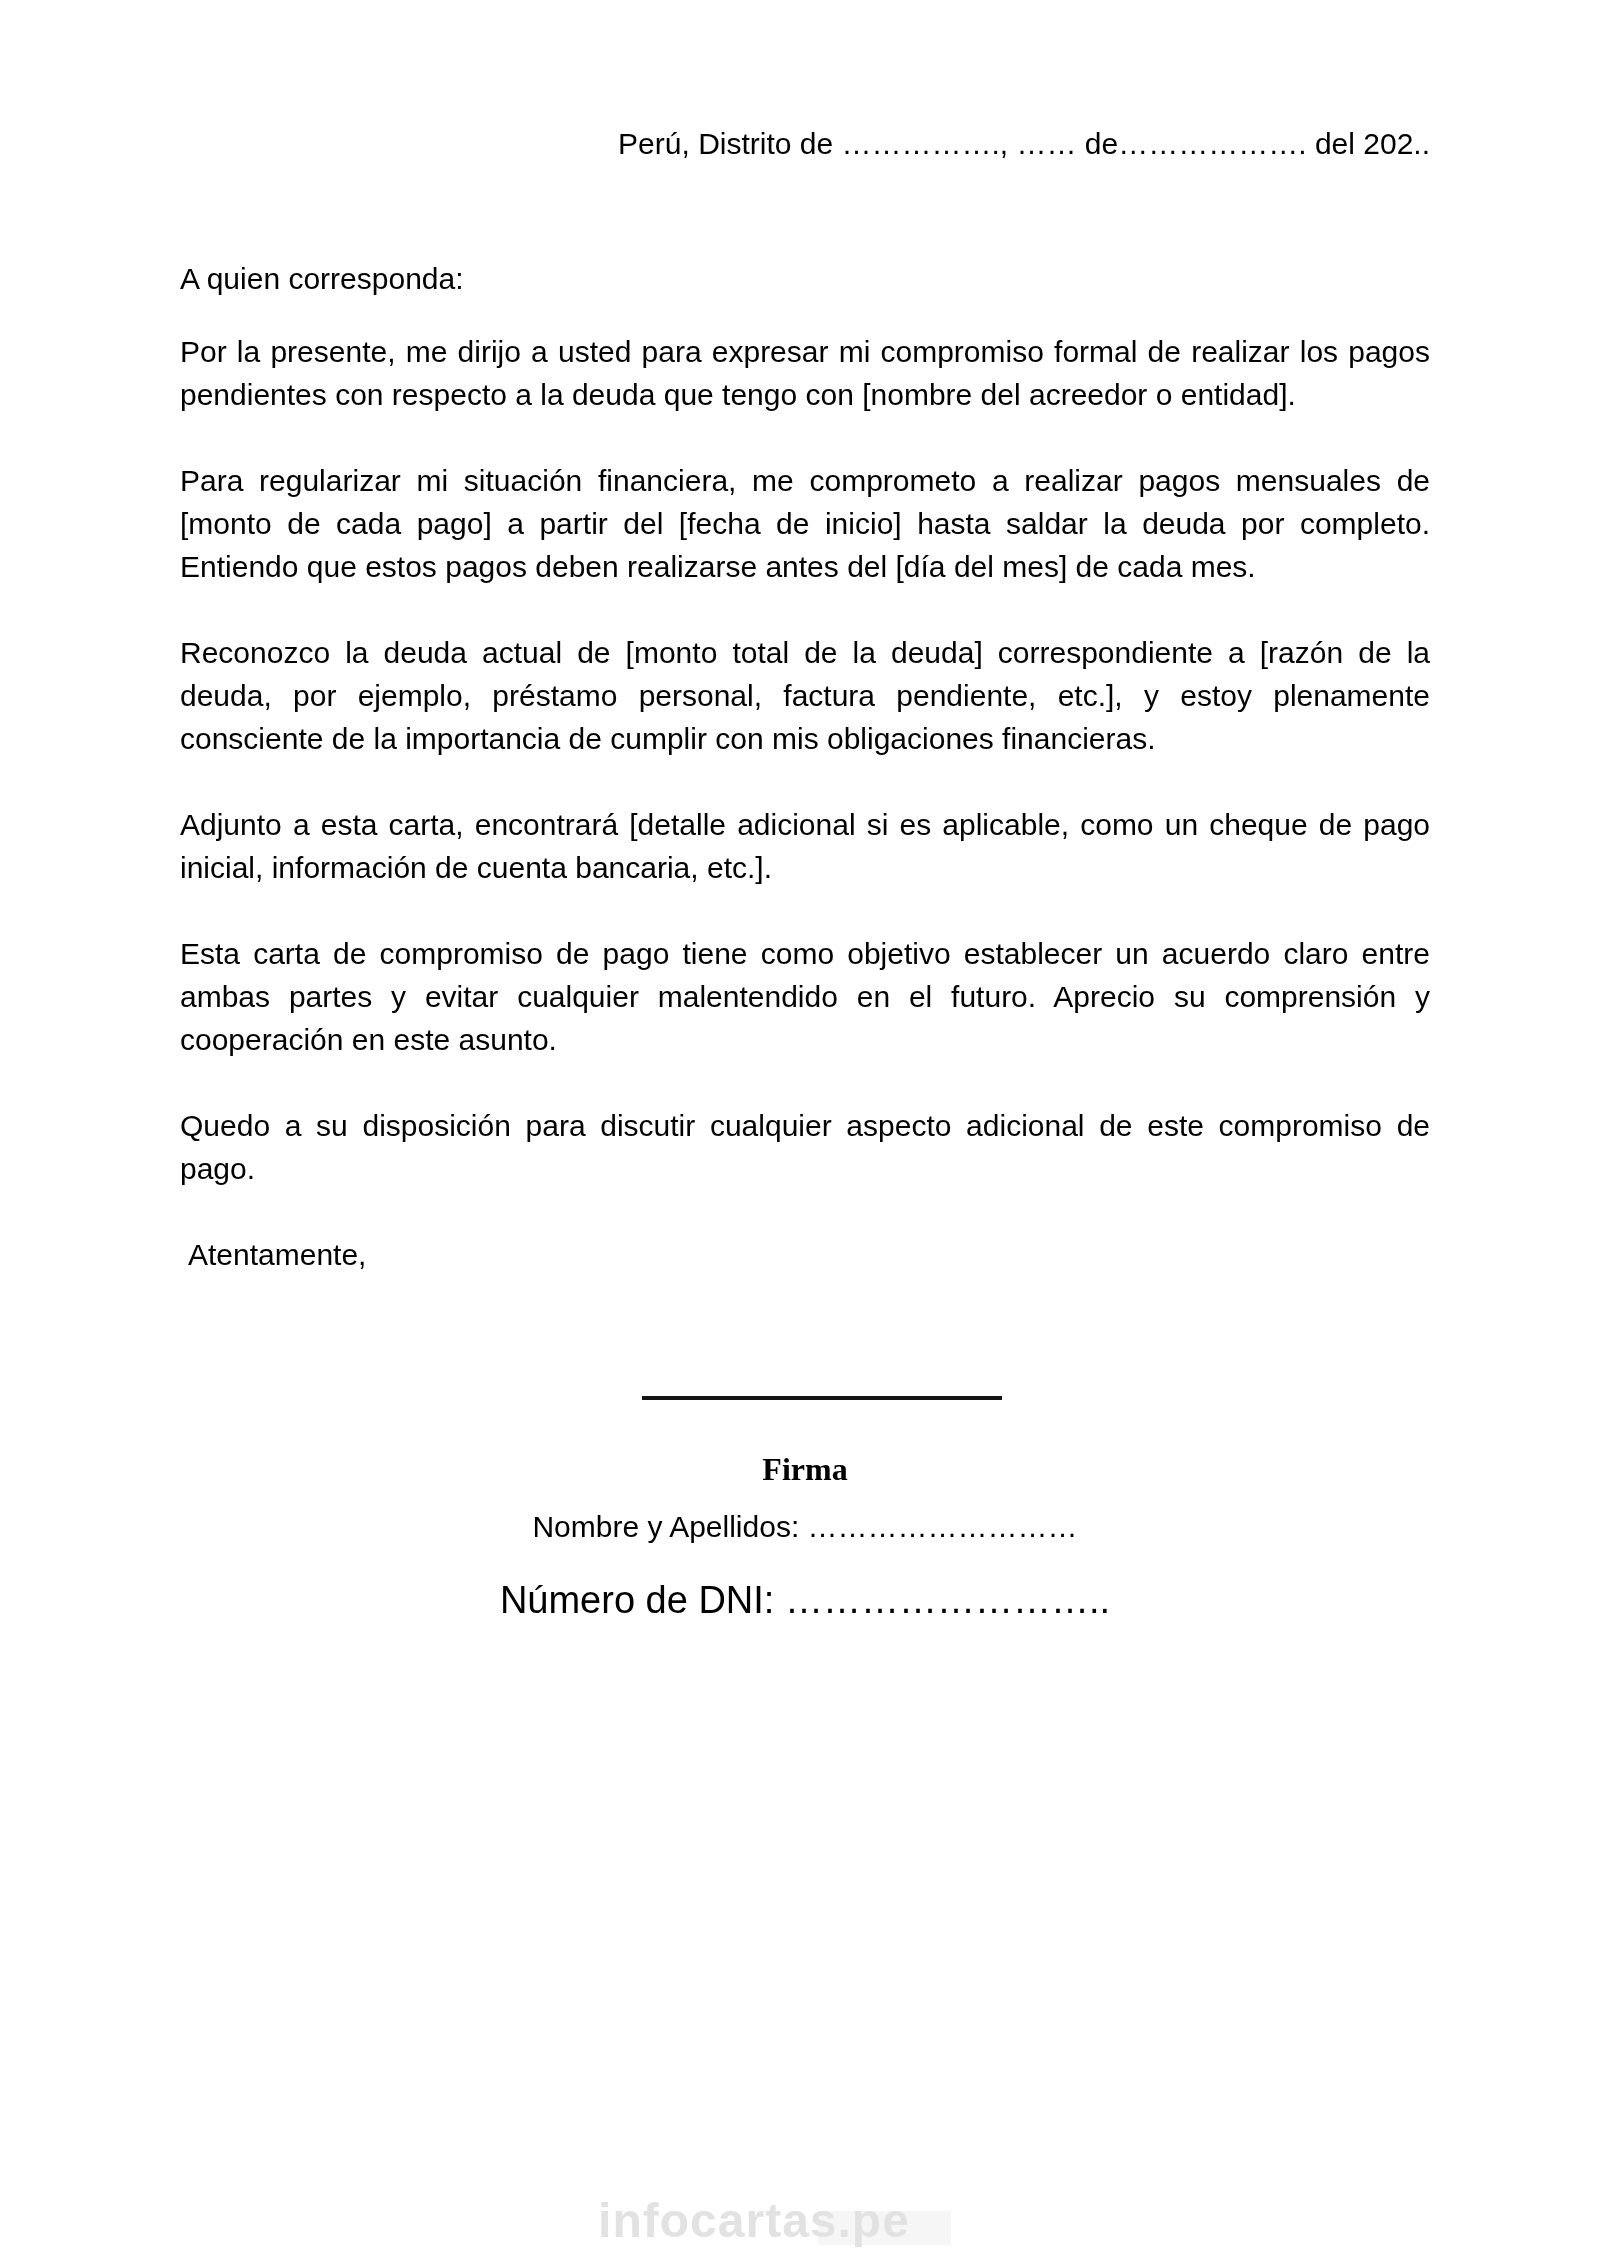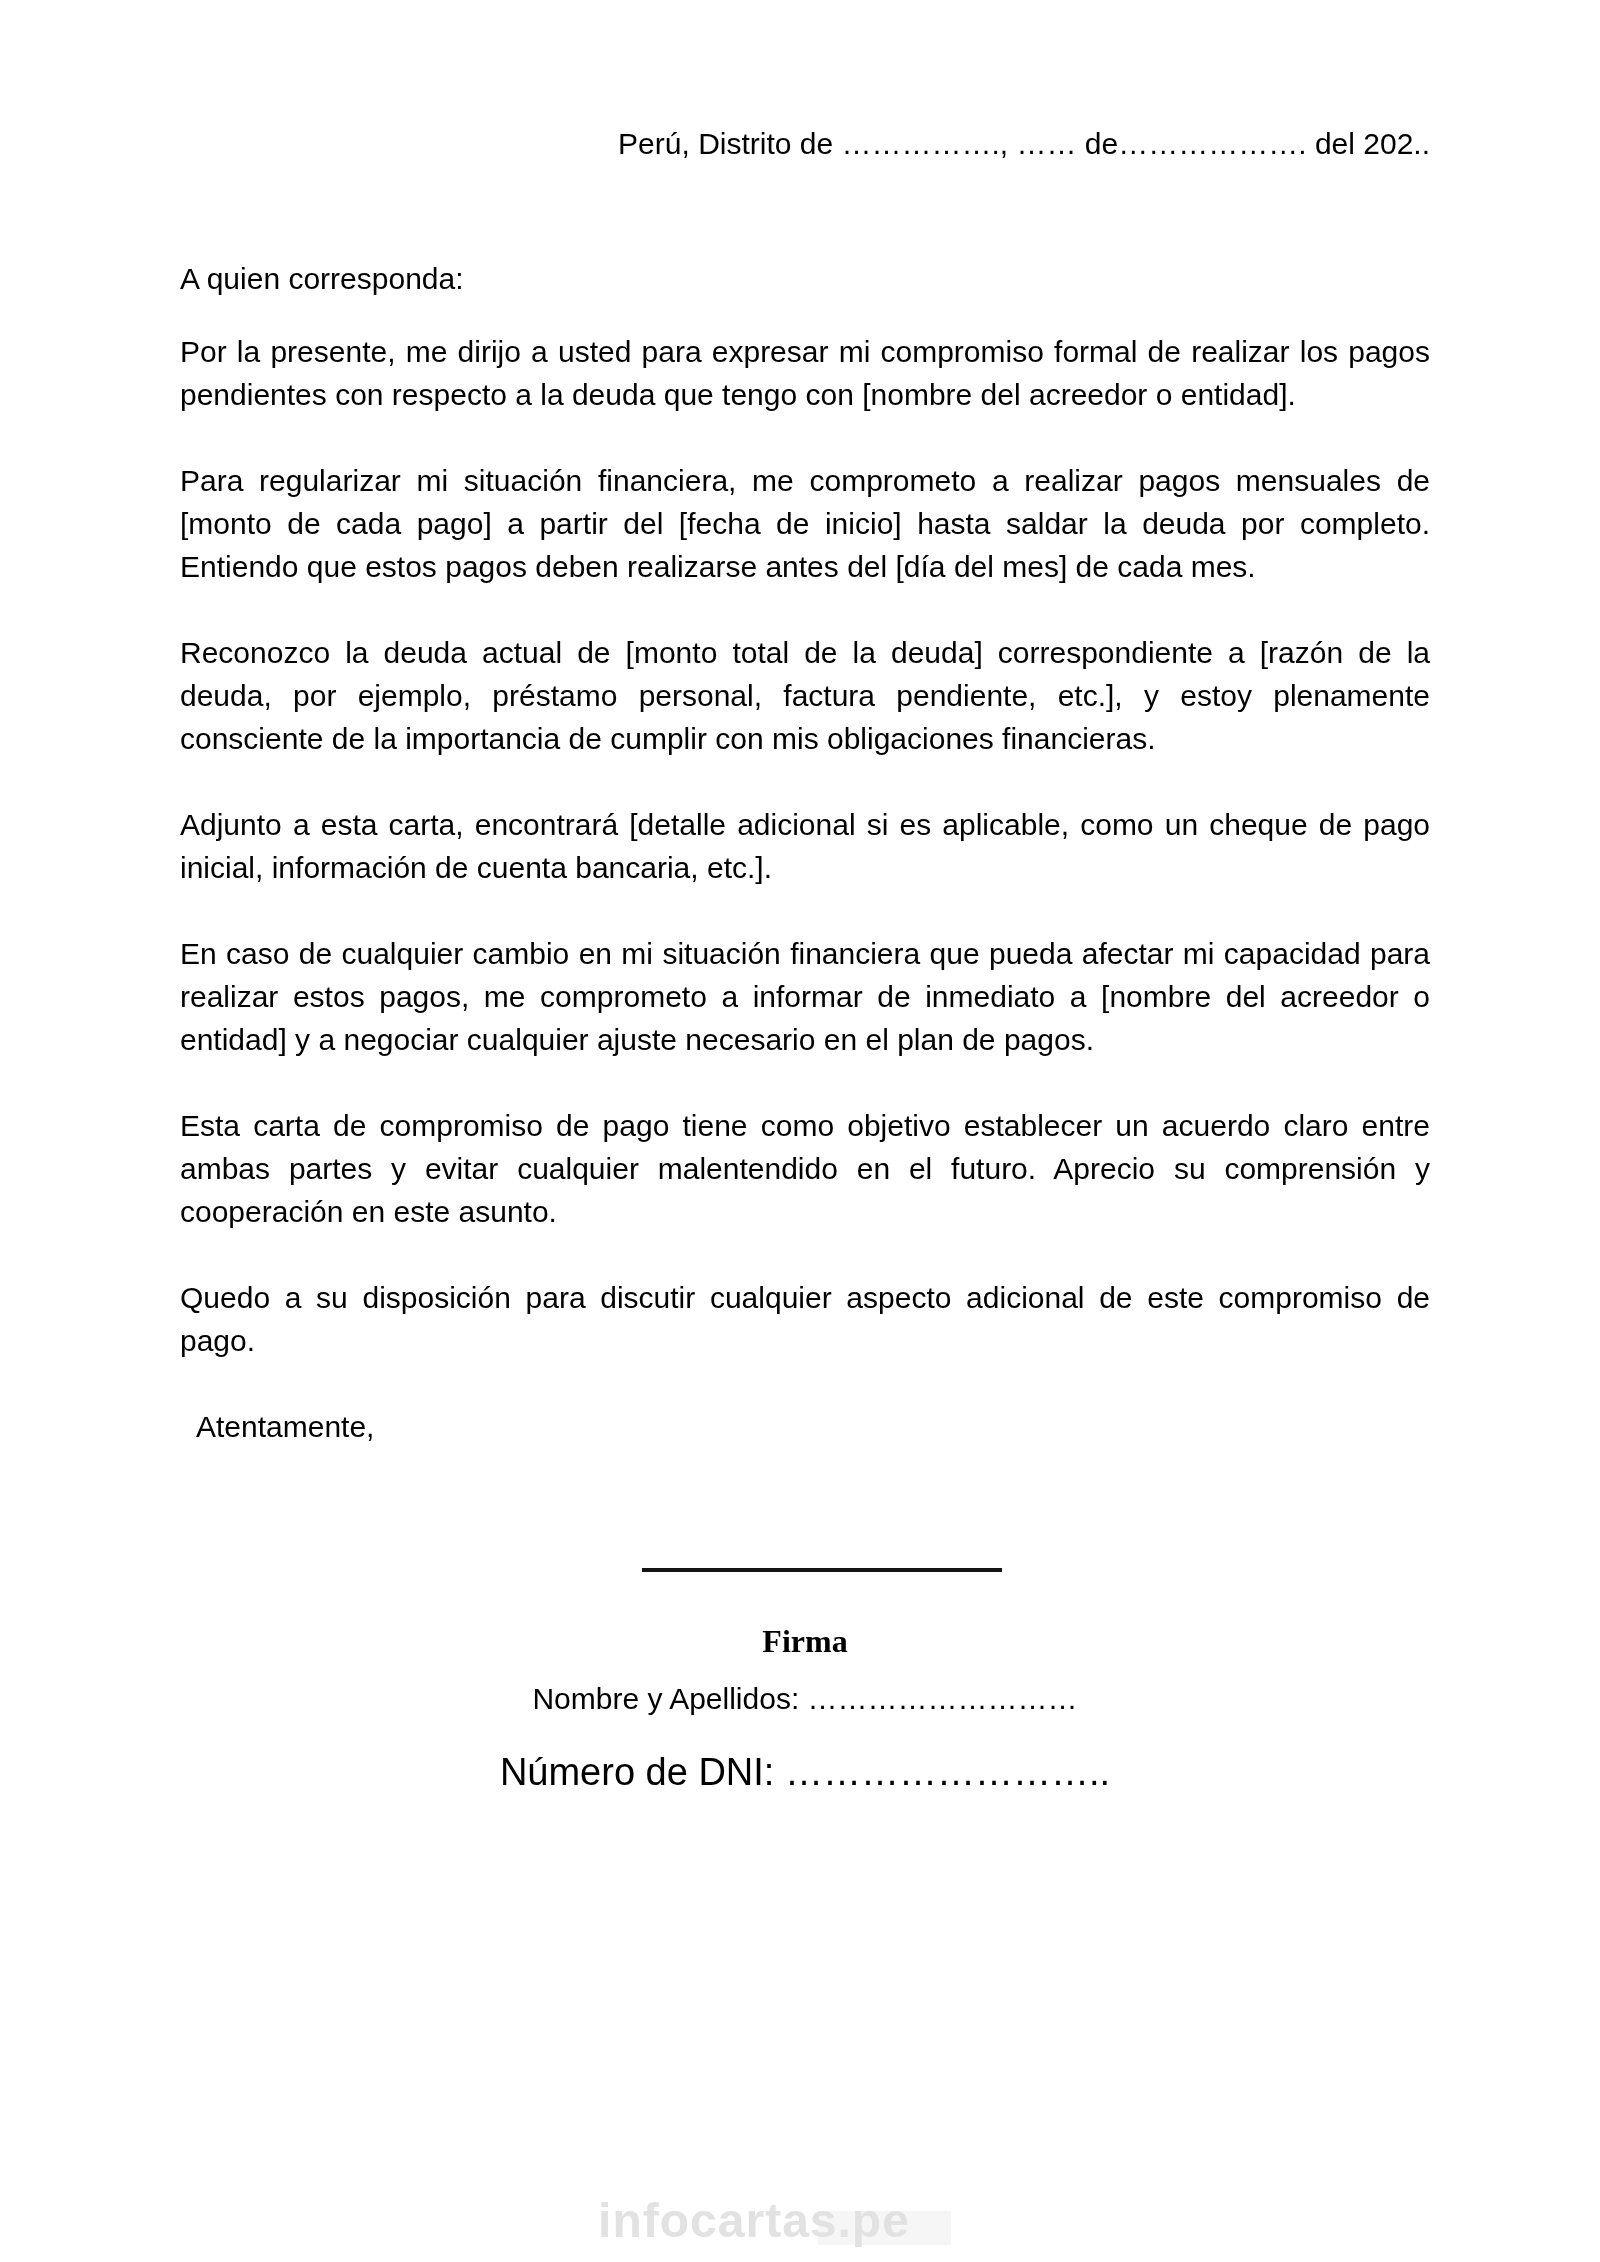--- a/index.html
+++ b/index.html
@@ -42,21 +42,21 @@
   }
   p.body-para {
     font-size: 30px;
     line-height: 43px;
     text-align: justify;
     margin: 0 0 43px 0;
   }
   .closing {
     font-size: 30px;
     line-height: 43px;
-    margin: 16px;
+    margin: 8px;
   }
   .signature-block {
     margin-top: 120px;
     text-align: center;
   }
   .signature-line {
     width: 360px;
     height: 0;
     border-top: 4px solid #141414;
     margin: 0 auto;
@@ -113,21 +113,20 @@
     <div class="salutation">A quien corresponda:</div>
 
     <p class="body-para">Por la presente, me dirijo a usted para expresar mi compromiso formal de realizar los pagos pendientes con respecto a la deuda que tengo con [nombre del acreedor o entidad].</p>
 
     <p class="body-para">Para regularizar mi situación financiera, me comprometo a realizar pagos mensuales de [monto de cada pago] a partir del [fecha de inicio] hasta saldar la deuda por completo. Entiendo que estos pagos deben realizarse antes del [día del mes] de cada mes.</p>
 
     <p class="body-para">Reconozco la deuda actual de [monto total de la deuda] correspondiente a [razón de la deuda, por ejemplo, préstamo personal, factura pendiente, etc.], y estoy plenamente consciente de la importancia de cumplir con mis obligaciones financieras.</p>
 
     <p class="body-para">Adjunto a esta carta, encontrará [detalle adicional si es aplicable, como un cheque de pago inicial, información de cuenta bancaria, etc.].</p>
 
-    <p class="body-para">En caso de cualquier cambio en mi situación financiera que pueda afectar mi capacidad para realizar estos pagos, me comprometo a informar de inmediato a [nombre del acreedor o entidad] y a negociar cualquier ajuste necesario en el plan de pagos.</p>
 
     <p class="body-para">Esta carta de compromiso de pago tiene como objetivo establecer un acuerdo claro entre ambas partes y evitar cualquier malentendido en el futuro. Aprecio su comprensión y cooperación en este asunto.</p>
 
     <p class="body-para">Quedo a su disposición para discutir cualquier aspecto adicional de este compromiso de pago.</p>
 
     <div class="closing">Atentamente,</div>
 
     <div class="signature-block">
       <div class="signature-line"></div>
       <div class="signature-label">Firma</div>

